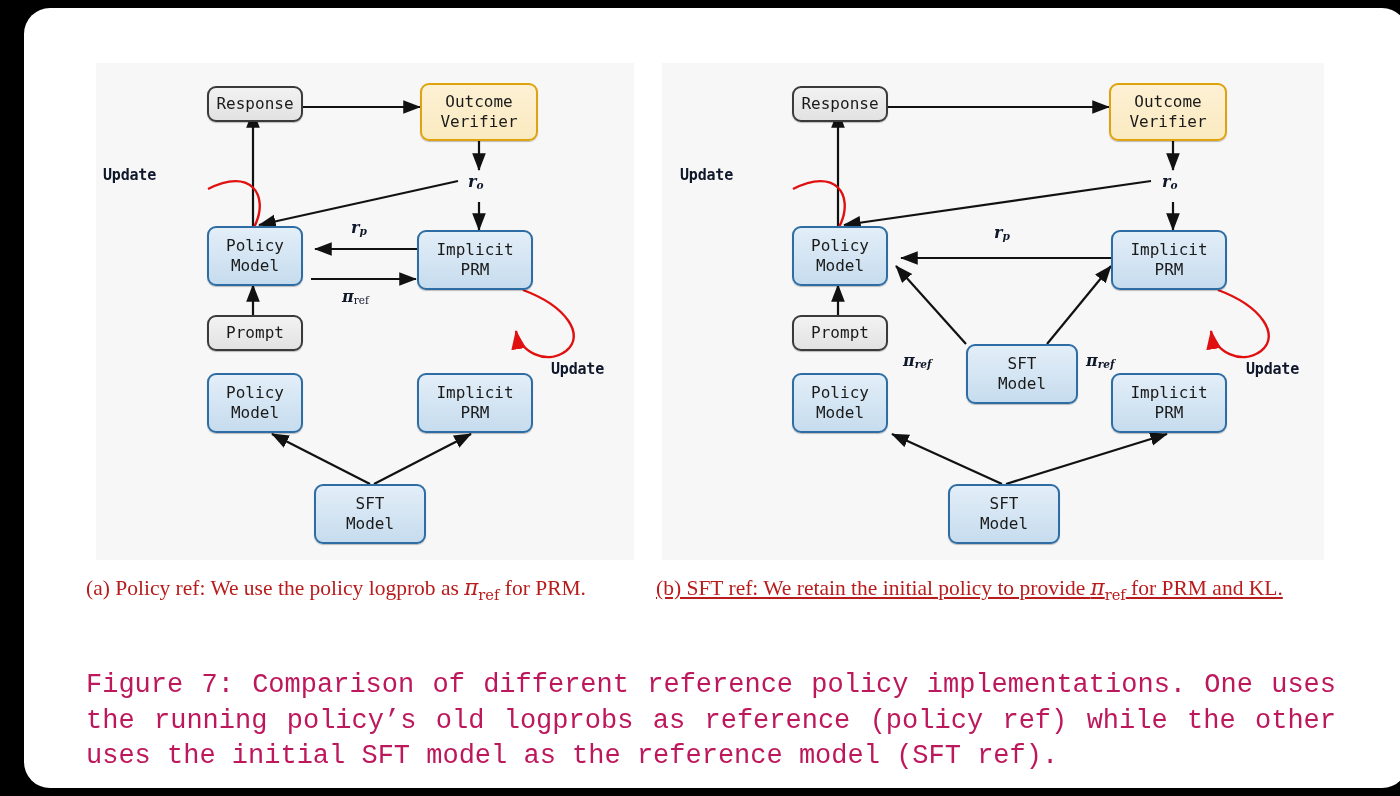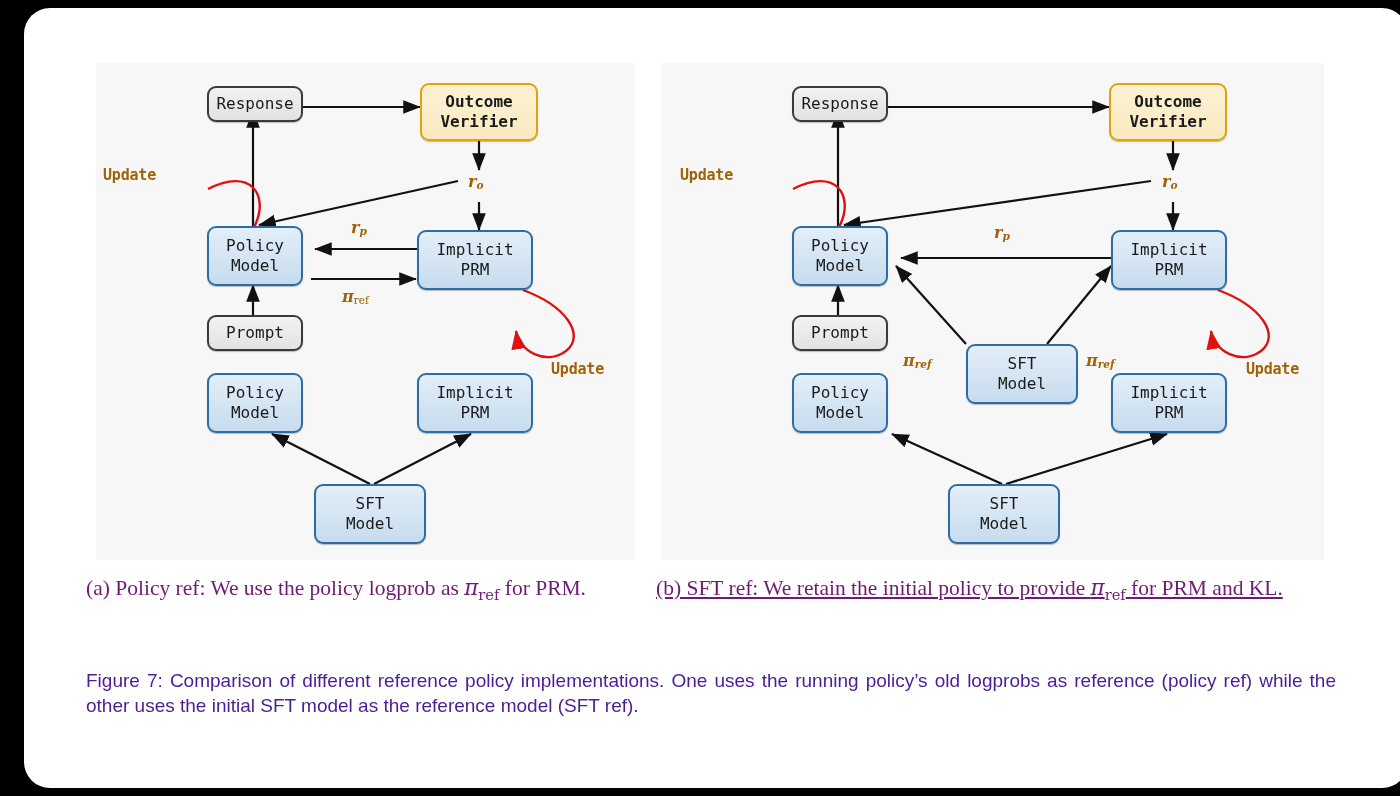--- a/index.html
+++ b/index.html
@@ -58,28 +58,27 @@
   }
   .node.gray {
     background: linear-gradient(180deg, #f2f2f2 0%, #e2e2e2 100%);
     border: 2px solid #3a3a3a;
     box-shadow: 0 1px 1px rgba(0,0,0,.25);
   }
   .node.amber {
     background: linear-gradient(180deg, #fdf1d4 0%, #faeac0 100%);
     border: 2px solid #e0a310;
     box-shadow: 0 1px 1px rgba(0,0,0,.25);
-    font-weight: bold;
   }
 
   
   .lbl {
     position: absolute;
     white-space: nowrap;
-    color: #a16207;
+    color: #0f172a;
   }
   .lbl-update {
     font-family: "DejaVu Sans Mono", monospace;
     font-weight: bold;
     font-size: 15px;
     letter-spacing: -0.2px;
   }
   .lbl-math {
     font-family: "DejaVu Serif", serif;
     font-weight: bold;
@@ -93,32 +92,32 @@
     vertical-align: -0.22em;
   }
   .lbl-math sub.upright { font-style: normal; font-weight: normal; }
 
   
   .subcap {
     position: absolute;
     font-family: "Liberation Serif", serif;
     font-size: 21.5px;
     line-height: 1.28;
-    color: #701a75;
+    color: #b91c1c;
   }
   #subcap-a { left: 62px;  top: 566px; width: 552px; }
   #subcap-b { left: 632px; top: 566px; width: 680px; text-decoration: underline; }
 
   #figcaption {
     position: absolute;
     left: 62px; top: 660px; width: 1250px;
-    font-family: Liberation Sans, sans-serif;
-    font-size: 19px;
+    font-family: Liberation Mono, monospace;
+    font-size: 27px;
     line-height: 1.32;
-    color: #4c1d95;
+    color: #be185d;
     text-align: justify;
   }
   .pi-ref-inline {
     font-family: "DejaVu Serif", serif;
     font-style: italic;
   }
   .pi-ref-inline sub { font-size: .68em; font-style: normal; }
 </style>
 </head>
 <body>

